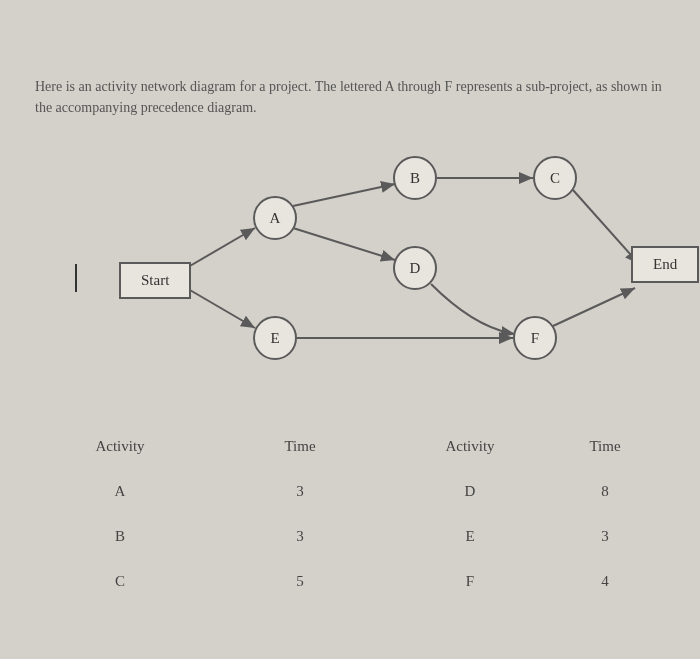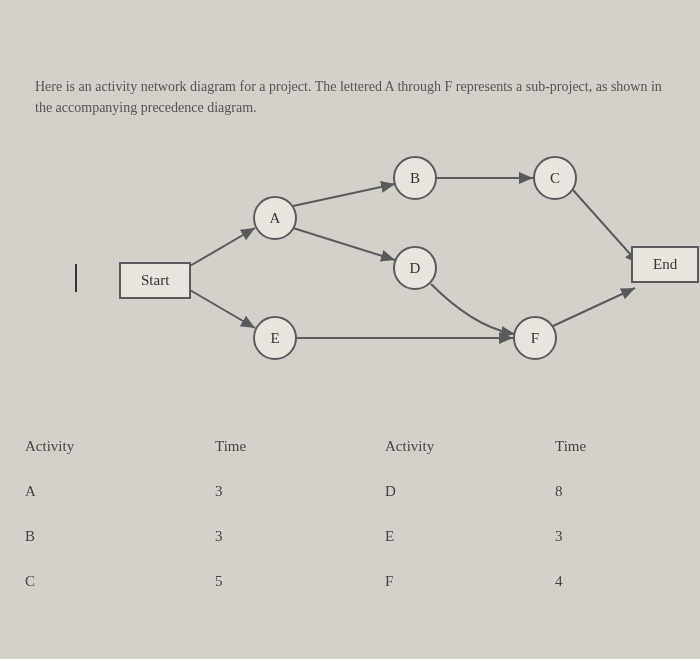--- a/index.html
+++ b/index.html
@@ -63,20 +63,21 @@
       width: 640px;
       height: 260px;
       pointer-events: none;
     }
     .tables {
       display: flex;
       margin-top: 30px;
       margin-left: -10px;
       font-size: 15px;
       color: #444;
+      text-align: center;
     }
     .tcol {
       display: flex;
       flex-direction: column;
     }
     .th { margin-bottom: 28px; }
     .td { margin-bottom: 28px; }
     .col-activity1 { width: 190px; }
     .col-time1 { width: 170px; }
     .col-activity2 { width: 170px; }

